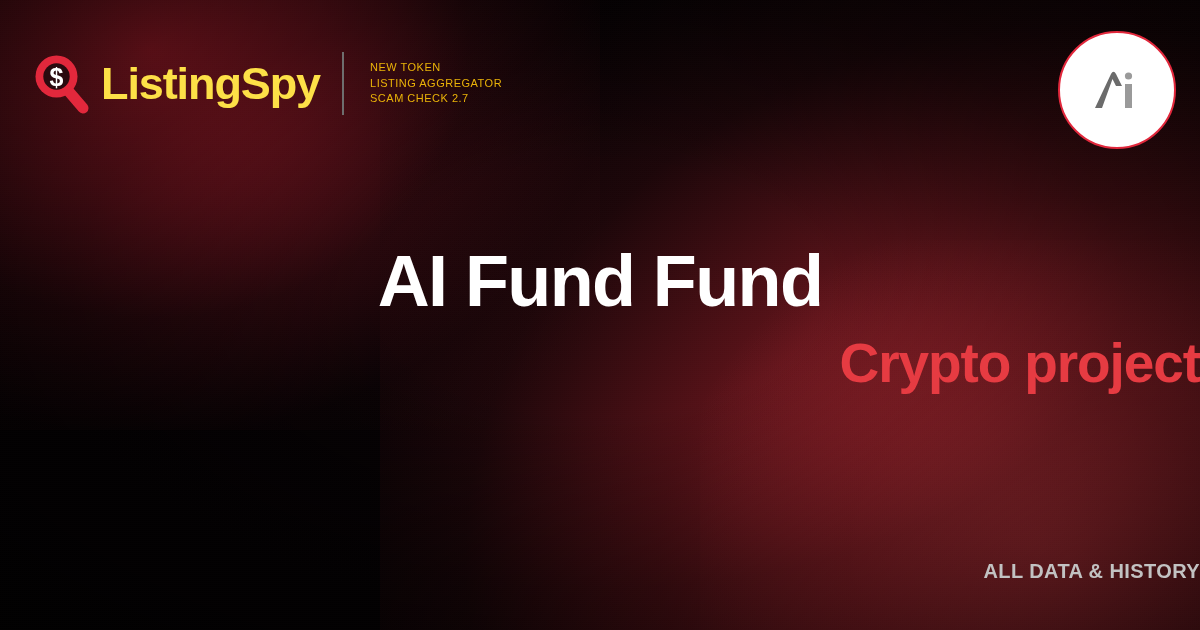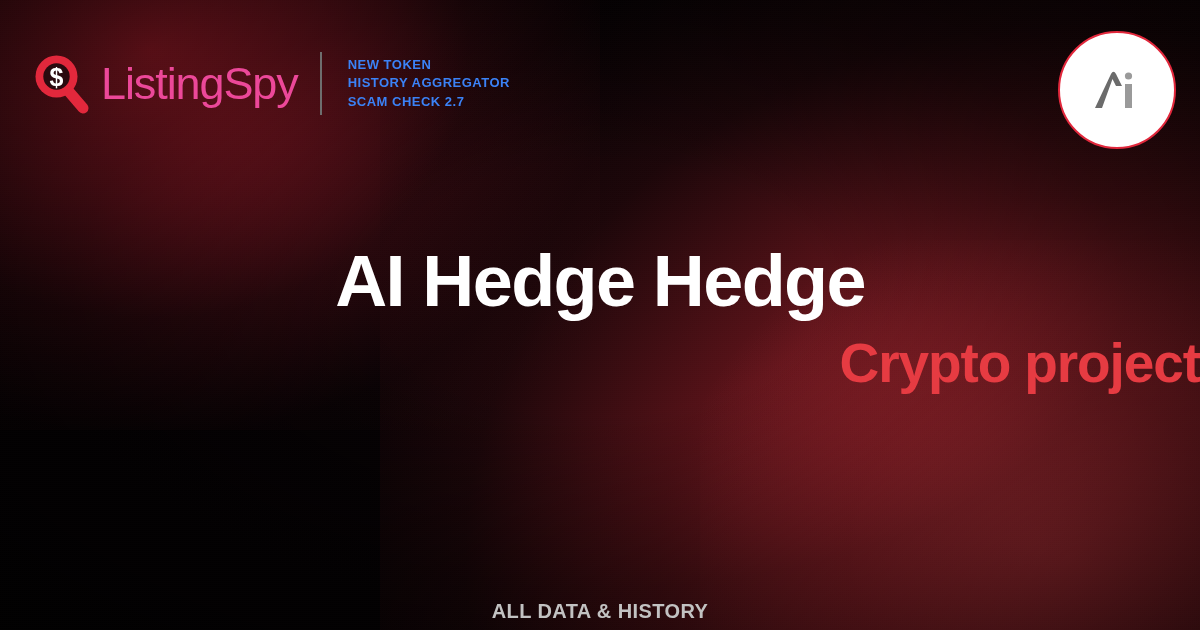--- a/index.html
+++ b/index.html
@@ -74,38 +74,38 @@
     position:absolute; left:34px; top:52px;
     display:flex; align-items:center; gap:0;
     z-index:6;
   }
 
   .brand { display:flex; align-items:center; gap:9px; }
 
   .logo-mark { width:58px; height:60px; display:block; flex:0 0 auto; }
 
   .brand-name {
-    font-size:45px; font-weight:normal;
-    color:#ec4899;
+    font-size:45px; font-weight:bold;
+    color:#fde047;
     letter-spacing:-1.1px;
     line-height:1;
     white-space:nowrap;
   }
 
   .divider {
     width:2px; height:63px;
     background:#6e6e6e;
     margin:0 26px 0 22px;
     flex:0 0 auto;
   }
 
   .tagline {
-    color:#3b82f6;
-    font-size:13px;
-    font-weight:bold;
+    color:#eab308;
+    font-size:11px;
+    font-weight:normal;
     line-height:1.42;
     letter-spacing:0.5px;
     white-space:nowrap;
   }
 
   
   .ai-badge {
     position:absolute; right:24px; top:31px;
     width:118px; height:118px;
     border-radius:50%;
@@ -136,22 +136,22 @@
     font-size:55px;
     font-weight:bold;
     letter-spacing:-1.1px;
     line-height:1.1;
     margin-top:14px;
     text-align:right;
   }
 
   
   .footer {
-    position:absolute; left:0; right:0; top:600px;
-    text-align:center;
+    position:absolute; left:0; right:0; top:560px;
+    text-align:right;
     color:#c2c2c2;
     font-size:20px;
     font-weight:bold;
     letter-spacing:0.4px;
     z-index:5;
   }
 </style>
 </head>
 <body>
 
@@ -174,36 +174,36 @@
           <text x="22.5" y="32.2" text-anchor="middle" font-family="Liberation Sans, sans-serif" font-size="25" font-weight="bold" fill="#ffffff">$</text>
         </svg>
       </span>
       <span class="brand-name">ListingSpy</span>
     </div>
 
     <div class="divider"></div>
 
     <div class="tagline">
       <div>NEW TOKEN</div>
-      <div>HISTORY AGGREGATOR</div>
+      <div>LISTING AGGREGATOR</div>
       <div>SCAM CHECK 2.7</div>
     </div>
 
   </div>
 
   <div class="ai-badge">
     <span>
       <svg viewBox="0 0 52 44" xmlns="http://www.w3.org/2000/svg" aria-hidden="true">
         <path d="M4 40 L20 6 Q22.5 1.5 25 6 L31 18 L25 18 L21.5 11 L11 40 Z" fill="#6B6B6B"></path>
         <path d="M34 16 L41 16 L41 40 L34 40 Z" fill="#9a9a9a"></path>
         <circle cx="37.5" cy="8" r="3.6" fill="#9a9a9a"></circle>
       </svg>
     </span>
   </div>
 
   <div class="center">
-    <h1 class="title">AI Hedge Hedge</h1>
+    <h1 class="title">AI Fund Fund</h1>
     <div class="subtitle">Crypto project</div>
   </div>
 
   <div class="footer">ALL DATA &amp; HISTORY</div>
 
 </div>
 
 </body></html>

